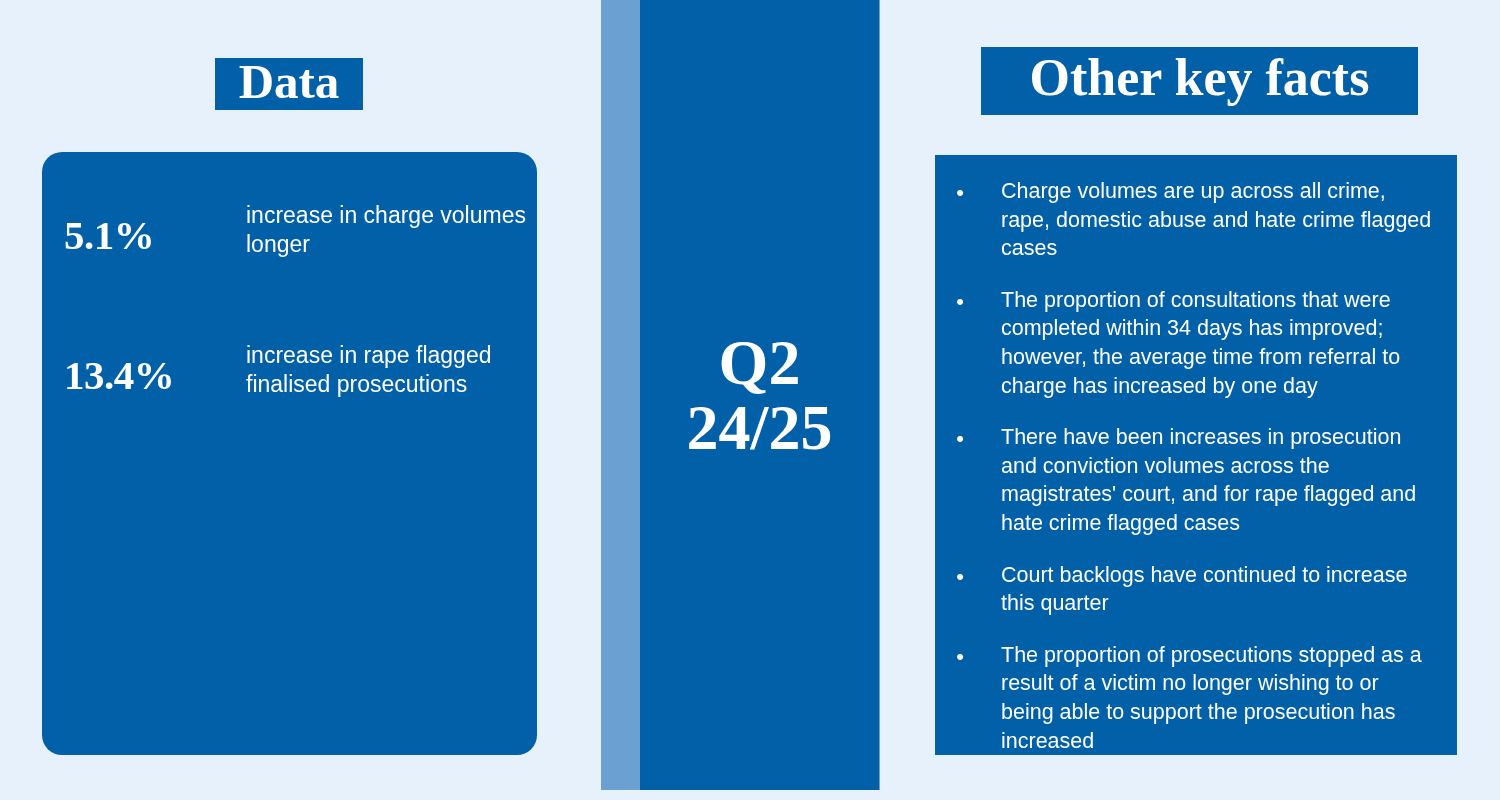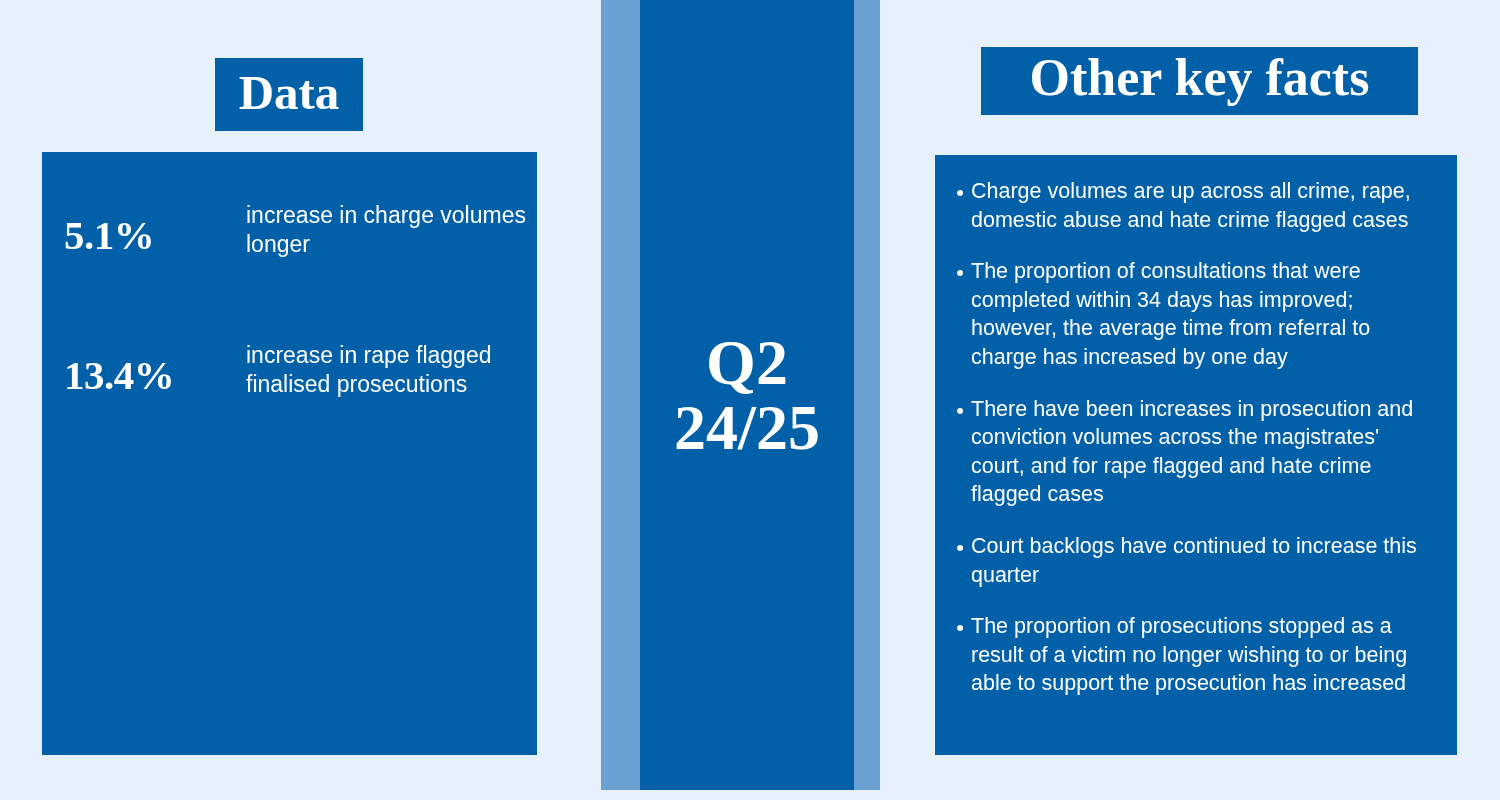--- a/index.html
+++ b/index.html
@@ -21,21 +21,21 @@
     left: 601px;
     top: 0;
     width: 279px;
     height: 790px;
     background: #6ba0d2;
   }
   #center-band-inner {
     position: absolute;
     left: 640px;
     top: 0;
-    width: 214px;
+    width: 239px;
     height: 790px;
     background: #0160a8;
     display: flex;
     align-items: center;
     justify-content: center;
   }
   #quarter-label {
     color: #ffffff;
     font-family: "Liberation Serif", serif;
     font-weight: bold;
@@ -55,21 +55,21 @@
     font-weight: bold;
     display: flex;
     align-items: center;
     justify-content: center;
     box-sizing: border-box;
   }
   #data-title {
     left: 215px;
     top: 58px;
     width: 148px;
-    height: 73px;
+    height: 52px;
     font-size: 49px;
     padding-bottom: 5px;
   }
   #facts-title {
     left: 981px;
     top: 47px;
     width: 437px;
     height: 68px;
     font-size: 52px;
     padding-bottom: 8px;
@@ -78,20 +78,21 @@
   
   #data-panel {
     position: absolute;
     left: 42px;
     top: 152px;
     width: 495px;
     height: 603px;
     background: #0160a8;
     box-sizing: border-box;
     padding: 38px 0 0 0;
+    border-radius: 20px;
   }
   .stat-row {
     display: flex;
     align-items: flex-start;
     height: 140px;
     padding-left: 14px;
   }
   .stat-value {
     width: 190px;
     flex: 0 0 190px;
@@ -135,20 +136,21 @@
     font-size: 22px;
     line-height: 1.35;
     text-align: center;
     padding-top: 1px;
   }
   .fact-text {
     color: #ffffff;
     font-size: 21.5px;
     line-height: 1.33;
     max-width: 470px;
+    margin-left: 30px;
   }
 </style>
 </head>
 <body>
 
 <div id="center-band-outer"></div>
 <div id="center-band-inner">
   <div id="quarter-label">Q2
 24/25</div>
 </div>

